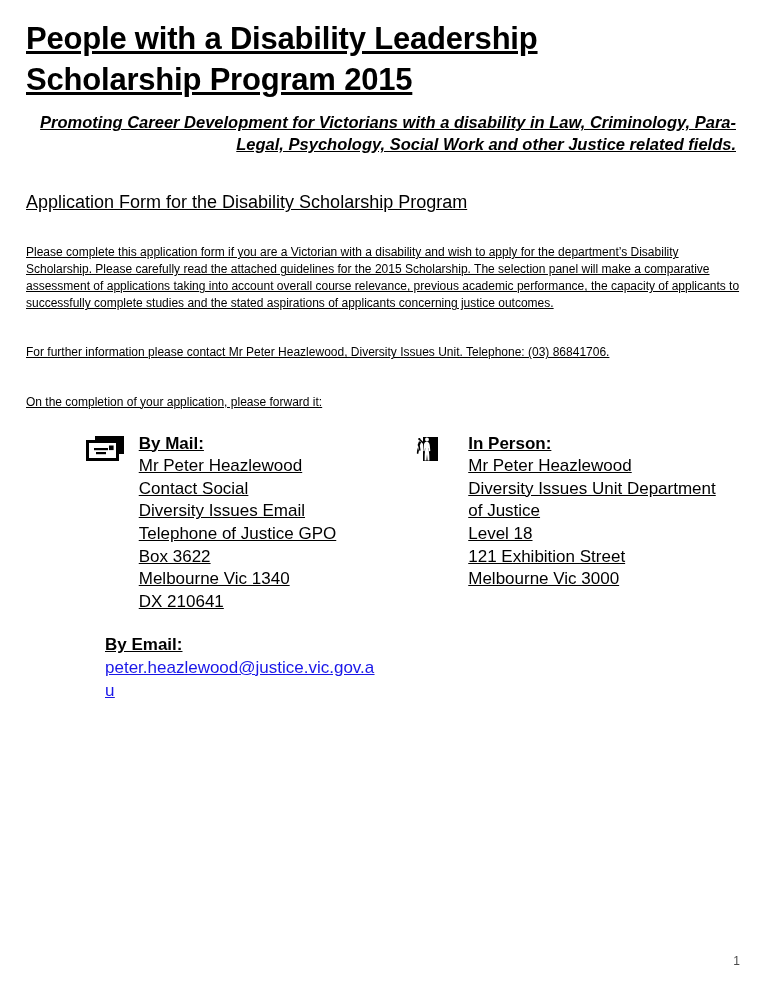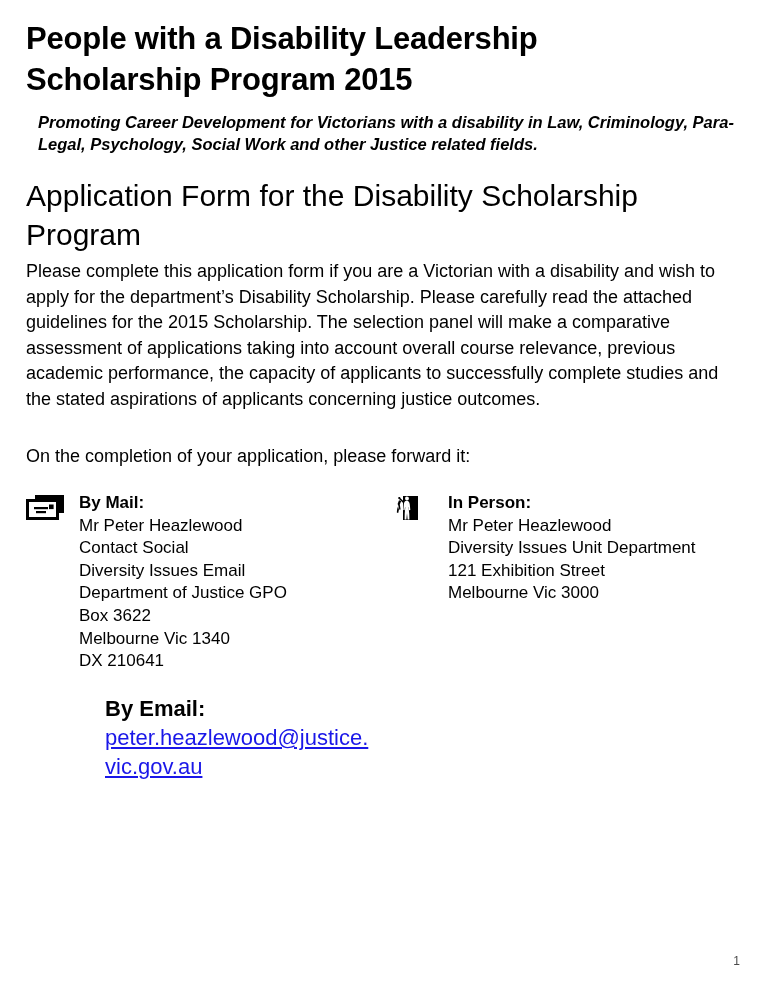--- a/index.html
+++ b/index.html
@@ -14,73 +14,76 @@
     -webkit-font-smoothing: antialiased;
   }
   .page {
     position: relative;
     width: 768px;
     height: 994px;
     background: #ffffff;
     box-sizing: border-box;
     padding: 0 28px 0 26px;
     overflow: hidden;
+    text-decoration: underline;
   }
 
   
   .doc-title {
     font-size: 31px;
     font-weight: bold;
     line-height: 1.33;
     letter-spacing: -0.2px;
     margin: 0;
     padding-top: 18px;
     max-width: 640px;
   }
 
   
   .doc-subtitle {
     font-style: italic;
     font-weight: bold;
     font-size: 16.5px;
     line-height: 1.30;
-    margin: 12px 0 0 12px;
+    margin: 12px 0 0 4px;
     max-width: 706px;
+    text-align: right;
   }
 
   
   .section-heading {
-    font-size: 30px;
+    font-size: 18px;
     font-weight: normal;
     line-height: 1.28;
-    margin: 22px 0 0 0;
+    margin: 36px 0 0 0;
     max-width: 640px;
   }
 
   
   .body-text {
-    font-size: 18px;
+    font-size: 12px;
     line-height: 1.42;
-    margin: 5px 0 0 0;
+    margin: 30px 0 0 0;
     max-width: 716px;
   }
   .body-text.spaced-top {
     margin-top: 32px;
   }
 
   
   .contact-columns {
     position: relative;
     margin-top: 22px;
     display: flex;
     align-items: flex-start;
   }
   .contact-col {
     display: flex;
     align-items: flex-start;
+    justify-content: center;
   }
   .contact-col.mail { width: 370px; }
   .contact-col.person { width: 340px; }
 
   .contact-icon {
     flex: 0 0 auto;
     margin-top: 3px;
   }
   .contact-icon.envelope { width: 40px; }
   .contact-icon.doorway  { width: 22px; }
@@ -95,21 +98,21 @@
   .contact-body .label {
     font-weight: bold;
     display: block;
   }
   .contact-body .line { display: block; }
 
   
   .email-block {
     margin-left: 79px;
     margin-top: 21px;
-    font-size: 22px;
+    font-size: 17px;
     line-height: 1.33;
     width: 270px;
   }
   .email-block .label {
     font-weight: bold;
     display: block;
   }
   .email-link {
     color: #1a17e8;
     text-decoration: underline;
@@ -135,20 +138,21 @@
 <div class="page">
 
   <h1 class="doc-title">People with a Disability Leadership Scholarship Program 2015</h1>
 
   <p class="doc-subtitle">Promoting Career Development for Victorians with a disability in Law, Criminology, Para-Legal, Psychology, Social Work and other Justice related fields.</p>
 
   <h2 class="section-heading">Application Form for the Disability Scholarship Program</h2>
 
   <p class="body-text">Please complete this application form if you are a Victorian with a disability and wish to apply for the department’s Disability Scholarship. Please carefully read the attached guidelines for the 2015 Scholarship. The selection panel will make a comparative assessment of applications taking into account overall course relevance, previous academic performance, the capacity of applicants to successfully complete studies and the stated aspirations of applicants concerning justice outcomes.</p>
 
+  <p class="body-text spaced-top">For further information please contact Mr Peter Heazlewood, Diversity Issues Unit. Telephone: (03) 86841706.</p>
 
   <p class="body-text spaced-top">On the completion of your application, please forward it:</p>
 
   <div class="contact-columns">
 
     <div class="contact-col mail">
       <span class="contact-icon envelope">
         <svg width="40" height="26" viewBox="0 0 40 26" aria-hidden="true">
           <rect x="9" y="0" width="29" height="18" fill="#000000"></rect>
           <rect x="0" y="4" width="33" height="21" fill="#000000"></rect>
@@ -156,21 +160,21 @@
           <rect x="8" y="12" width="14" height="2.2" fill="#000000"></rect>
           <rect x="10" y="16" width="10" height="2.2" fill="#000000"></rect>
           <rect x="23" y="9.5" width="4.6" height="4.6" fill="#000000"></rect>
         </svg>
       </span>
       <div class="contact-body">
         <span class="label">By Mail:</span>
         <span class="line">Mr Peter Heazlewood</span>
         <span class="line">Contact Social</span>
         <span class="line">Diversity Issues Email</span>
-        <span class="line">Department of Justice GPO</span>
+        <span class="line">Telephone of Justice GPO</span>
         <span class="line">Box 3622</span>
         <span class="line">Melbourne Vic 1340</span>
         <span class="line">DX 210641</span>
       </div>
     </div>
 
     <div class="contact-col person">
       <span class="contact-icon doorway">
         <svg width="22" height="26" viewBox="0 0 22 26" aria-hidden="true">
           <rect x="7" y="1" width="15" height="24" fill="#000000"></rect>
@@ -179,20 +183,22 @@
           <path d="M7.9 6.6 L4.2 3.0 L3.1 4.0 L6.9 7.8 Z" fill="#000000"></path>
           <path d="M3.3 2.0 C4.0 2.0 4.4 2.5 4.4 3.1 C4.4 3.7 4.0 4.2 3.3 4.2 C2.6 4.2 2.2 3.7 2.2 3.1 C2.2 2.5 2.6 2.0 3.3 2.0 Z" fill="#000000"></path>
           <path d="M1.6 9.0 L3.0 5.2 L5.2 6.0 L3.8 9.6 L4.6 14.5 L3.4 14.7 L2.3 10.6 Z" fill="#000000"></path>
           <path d="M2.0 11.5 L3.0 14.4 L2.2 18.0 L0.8 17.6 L1.2 14.0 Z" fill="#000000"></path>
         </svg>
       </span>
       <div class="contact-body">
         <span class="label">In Person:</span>
         <span class="line">Mr Peter Heazlewood</span>
         <span class="line">Diversity Issues Unit Department</span>
+        <span class="line">of Justice</span>
+        <span class="line">Level 18</span>
         <span class="line">121 Exhibition Street</span>
         <span class="line">Melbourne Vic 3000</span>
       </div>
     </div>
 
   </div>
 
   <div class="email-block">
     <span class="label">By Email:</span>
     <a class="email-link" href="#">peter.heazlewood@justice.vic.gov.au</a>

